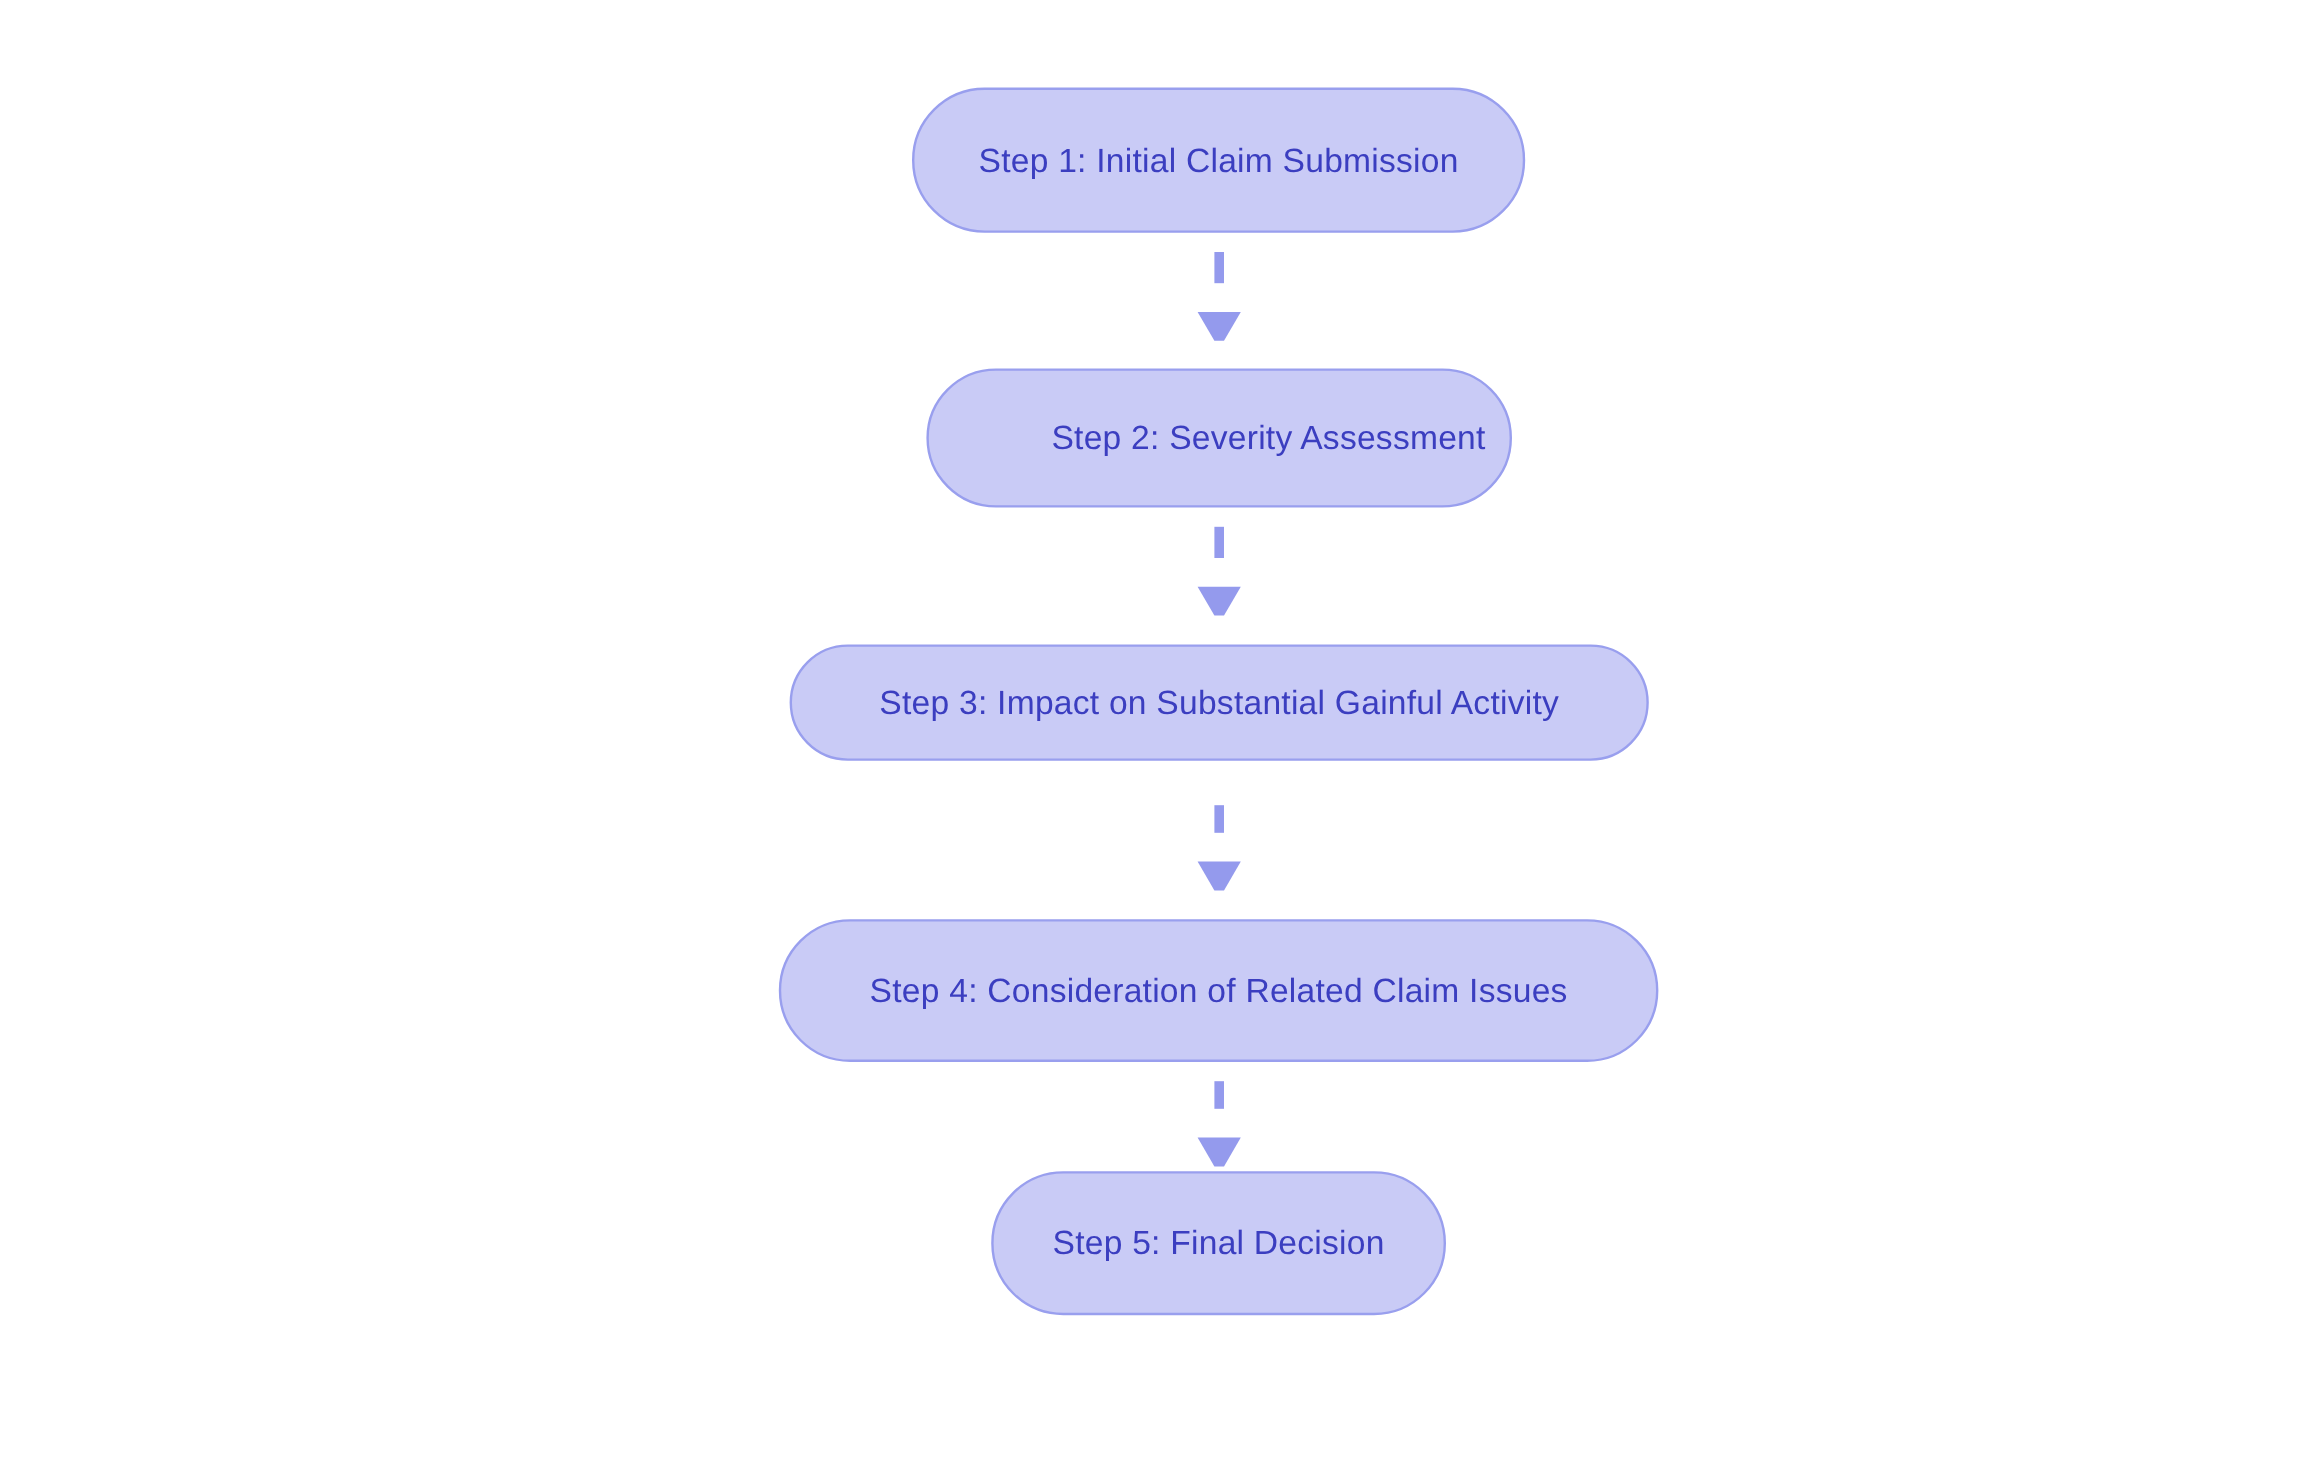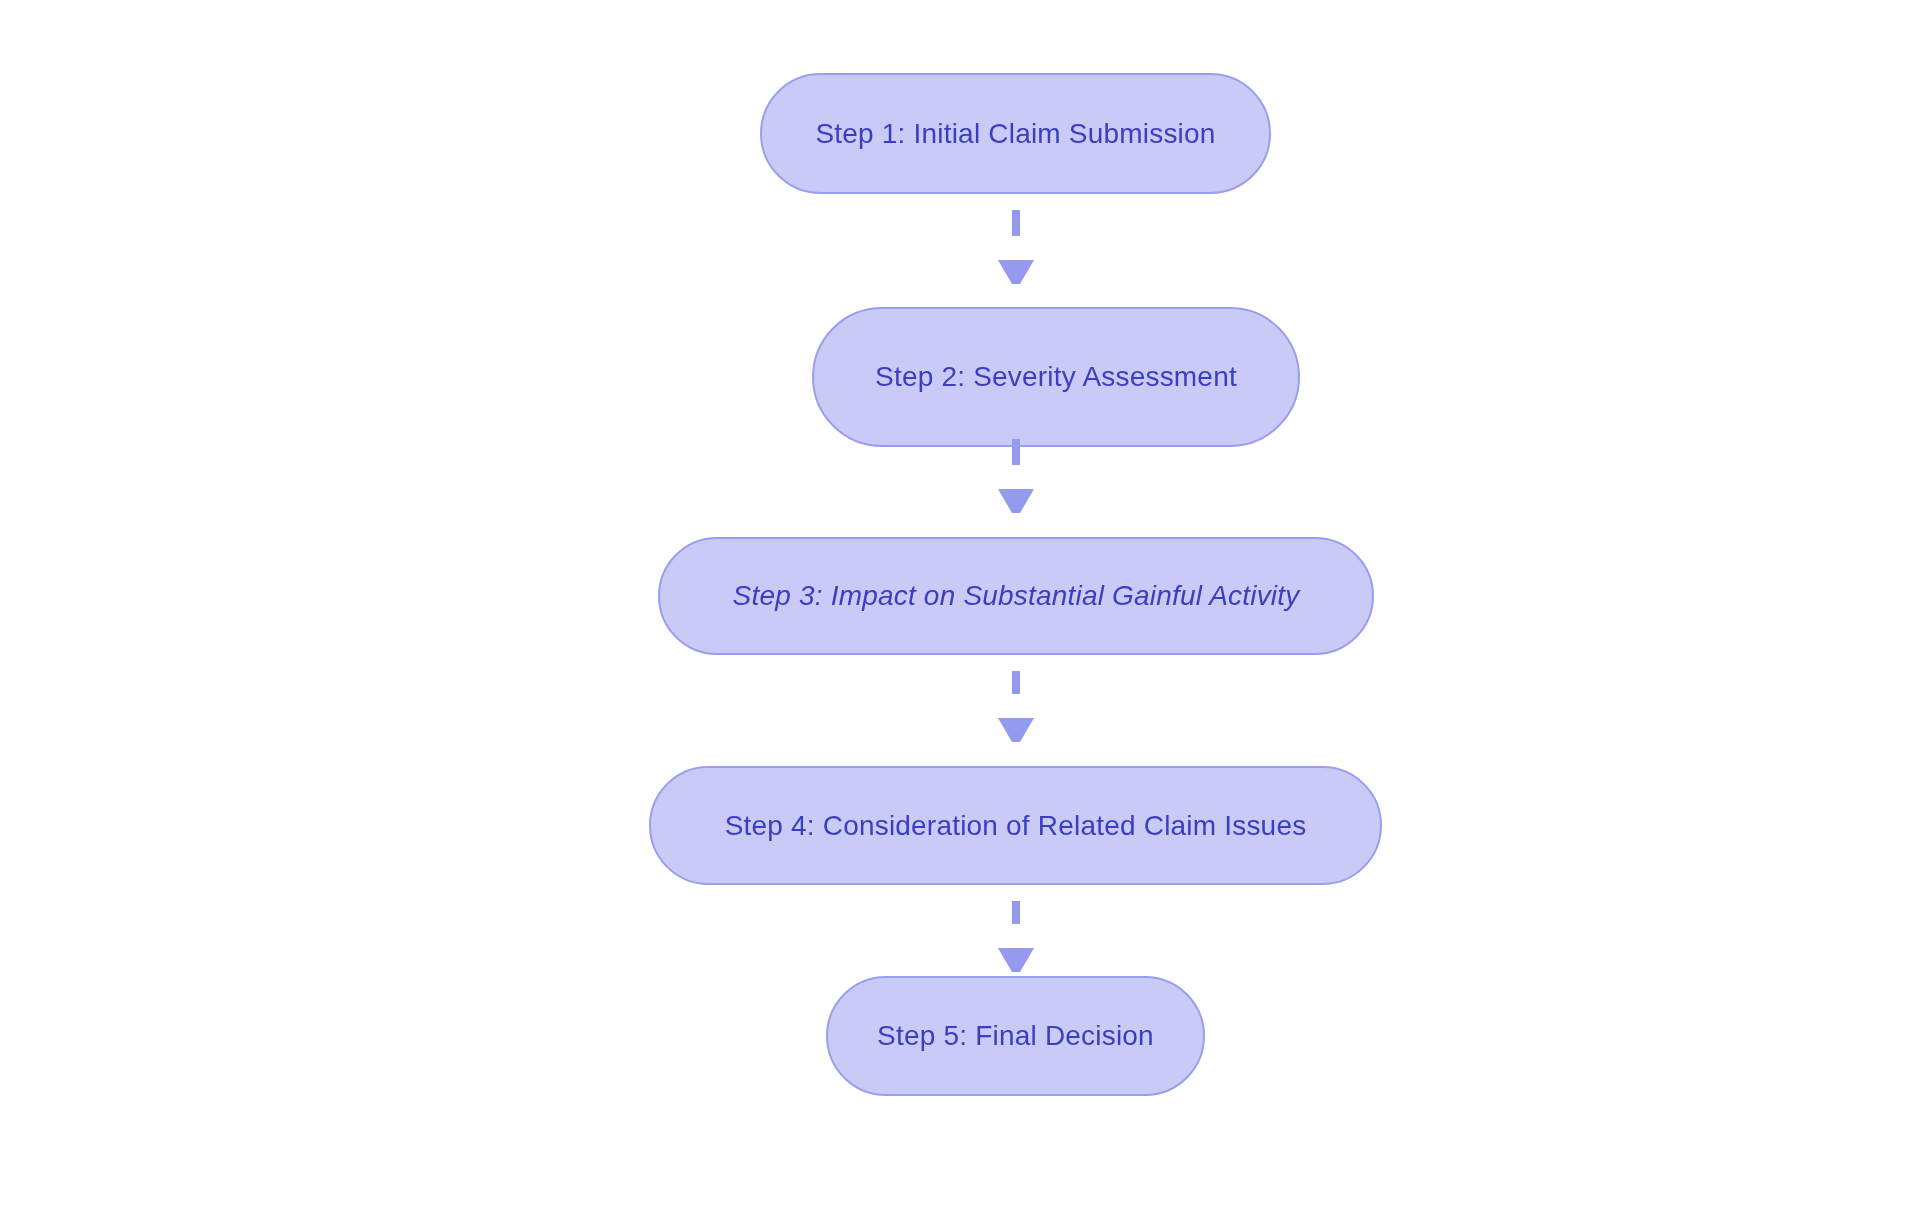--- a/index.html
+++ b/index.html
@@ -33,22 +33,22 @@
     text-align: center;
   }
   .flow-node .node-label {
     color: var(--node-text);
     font-size: 28px;
     font-weight: 400;
     letter-spacing: 0.2px;
     white-space: nowrap;
   }
   .n1 { left: 704px; top: 17px;  width: 511px; height: 121px; }
-  .n2 { left: 756px; top: 251px; width: 488px; height: 140px; }
-  .n3 { left: 602px; top: 481px; width: 716px; height: 118px; font-style: italic; }
+  .n2 { left: 716px; top: 251px; width: 488px; height: 116px; justify-content: flex-end; }
+  .n3 { left: 602px; top: 481px; width: 716px; height: 97px; }
   .n4 { left: 593px; top: 710px; width: 733px; height: 119px; }
   .n5 { left: 770px; top: 920px; width: 379px; height: 120px; }
 
   .arrow {
     position: absolute;
     left: 946px;            
     width: 28px;
     display: flex;
     flex-direction: column;
     align-items: center;

